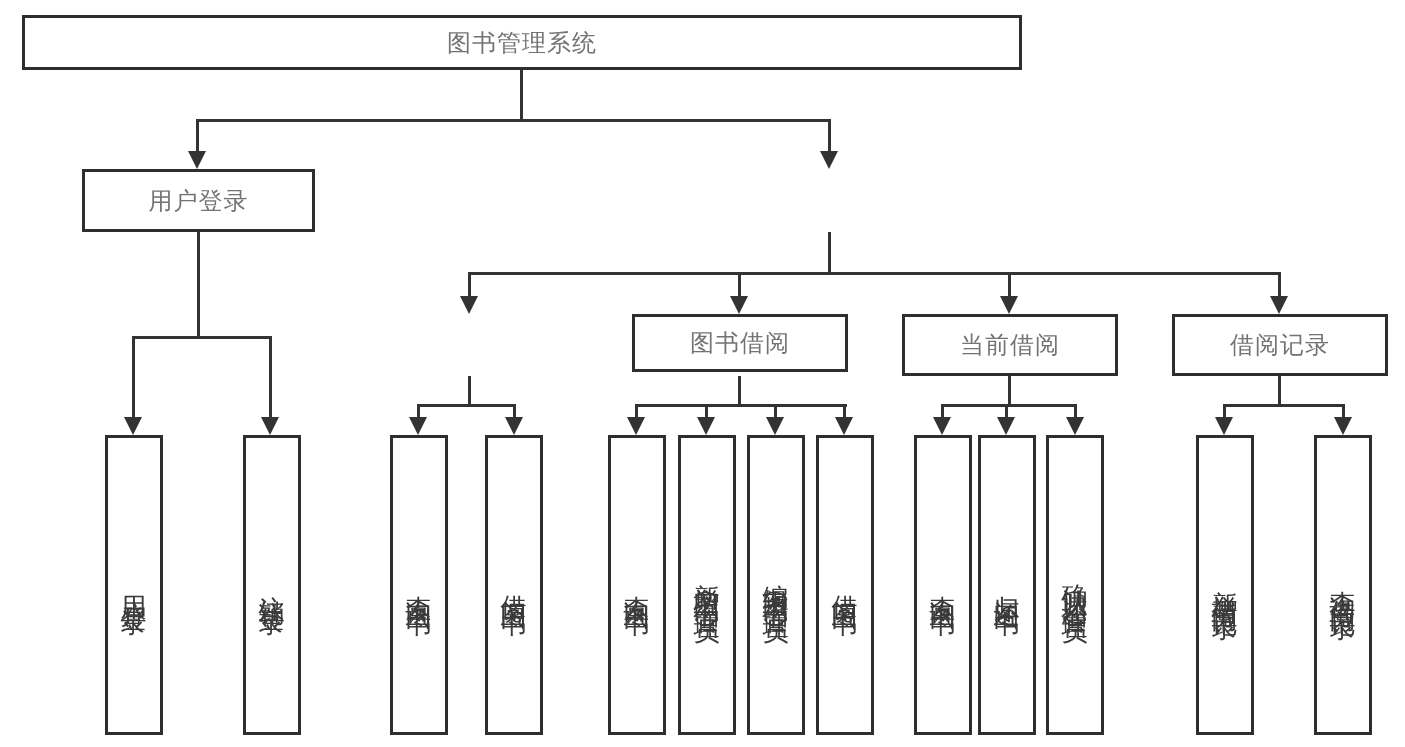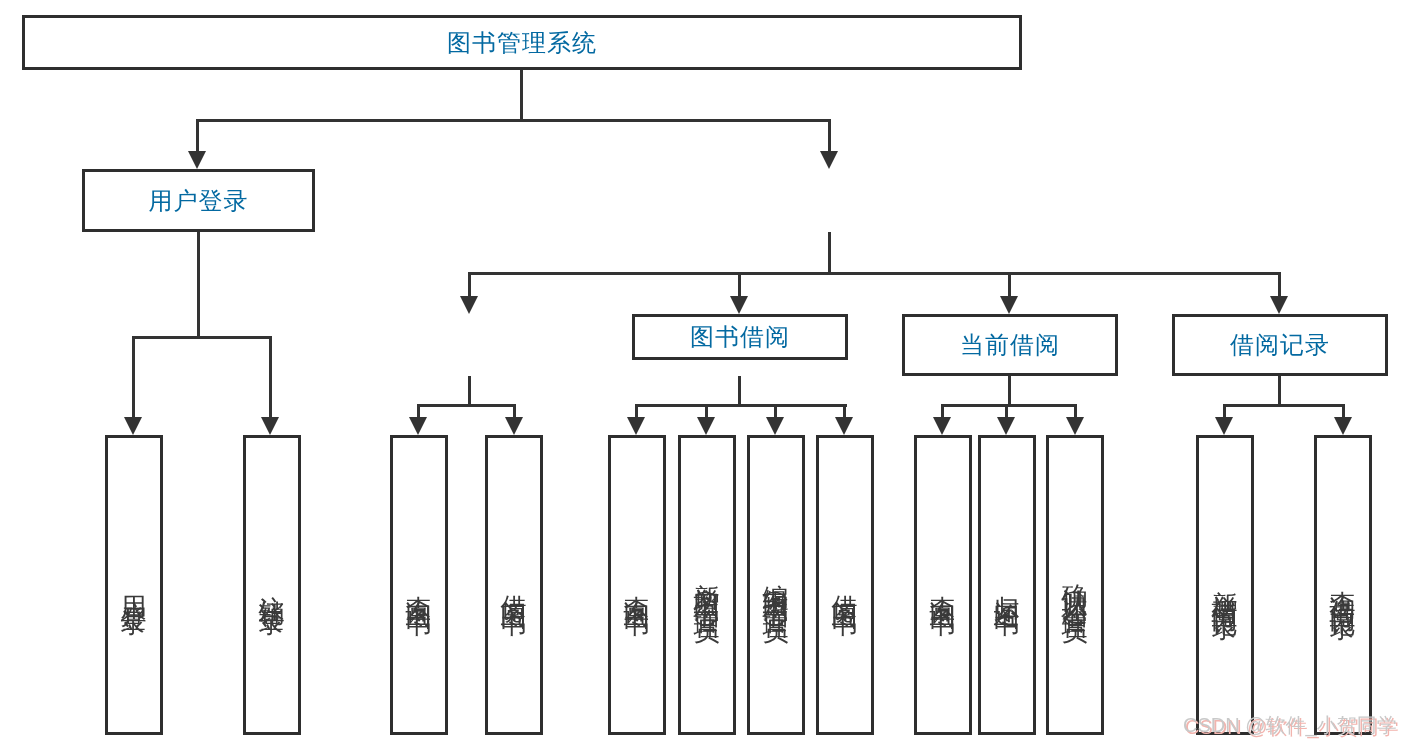--- a/index.html
+++ b/index.html
@@ -11,21 +11,21 @@
     overflow:hidden;
   }
   .box{
     position:absolute;
     box-sizing:border-box;
     border:3px solid #2e2e2e;
     background:#ffffff;
     display:flex;align-items:center;justify-content:center;
   }
   .hlabel{
-    font-size:24px;color:#0369a1;letter-spacing:1px;white-space:nowrap;
+    font-size:24px;color:#737373;letter-spacing:1px;white-space:nowrap;
   }
   .leaf .vlabel{
     writing-mode:vertical-rl;
     text-orientation:mixed;
     font-size:26px;color:#3a3a3a;
     letter-spacing:5px;
     line-height:1;
     white-space:nowrap;
   }
   .vline{position:absolute;width:3px;background:#333333;}
@@ -83,21 +83,21 @@
     <div class="vline" style="left:468px;top:272px;height:24px;"></div>
     <div class="arrow" style="left:460px;top:296px;"></div>
     <div class="vline" style="left:738px;top:272px;height:24px;"></div>
     <div class="arrow" style="left:730px;top:296px;"></div>
     <div class="vline" style="left:1008px;top:272px;height:24px;"></div>
     <div class="arrow" style="left:1000px;top:296px;"></div>
     <div class="vline" style="left:1278px;top:272px;height:24px;"></div>
     <div class="arrow" style="left:1270px;top:296px;"></div>
   </div>
 
-  <div class="box" style="left:632px;top:314px;width:216px;height:46px;">
+  <div class="box" style="left:632px;top:314px;width:216px;height:58px;">
     <span class="hlabel">图书借阅</span>
   </div>
   <div class="box" style="left:1172px;top:314px;width:216px;height:62px;">
     <span class="hlabel">借阅记录</span>
   </div>
   <div class="box" style="left:902px;top:314px;width:216px;height:62px;">
     <span class="hlabel">当前借阅</span>
   </div>
 
   <div>
@@ -179,15 +179,14 @@
     <span class="vlabel">确认归还（管理员）</span>
   </div>
 
   <div class="box leaf" style="left:1196px;top:435px;width:58px;height:300px;">
     <span class="vlabel">新增借阅记录</span>
   </div>
   <div class="box leaf" style="left:1314px;top:435px;width:58px;height:300px;">
     <span class="vlabel">查询借阅记录</span>
   </div>
 
-  <div class="watermark">CSDN @软件_小贺同学</div>
 
 </div>
 
 </body></html>

